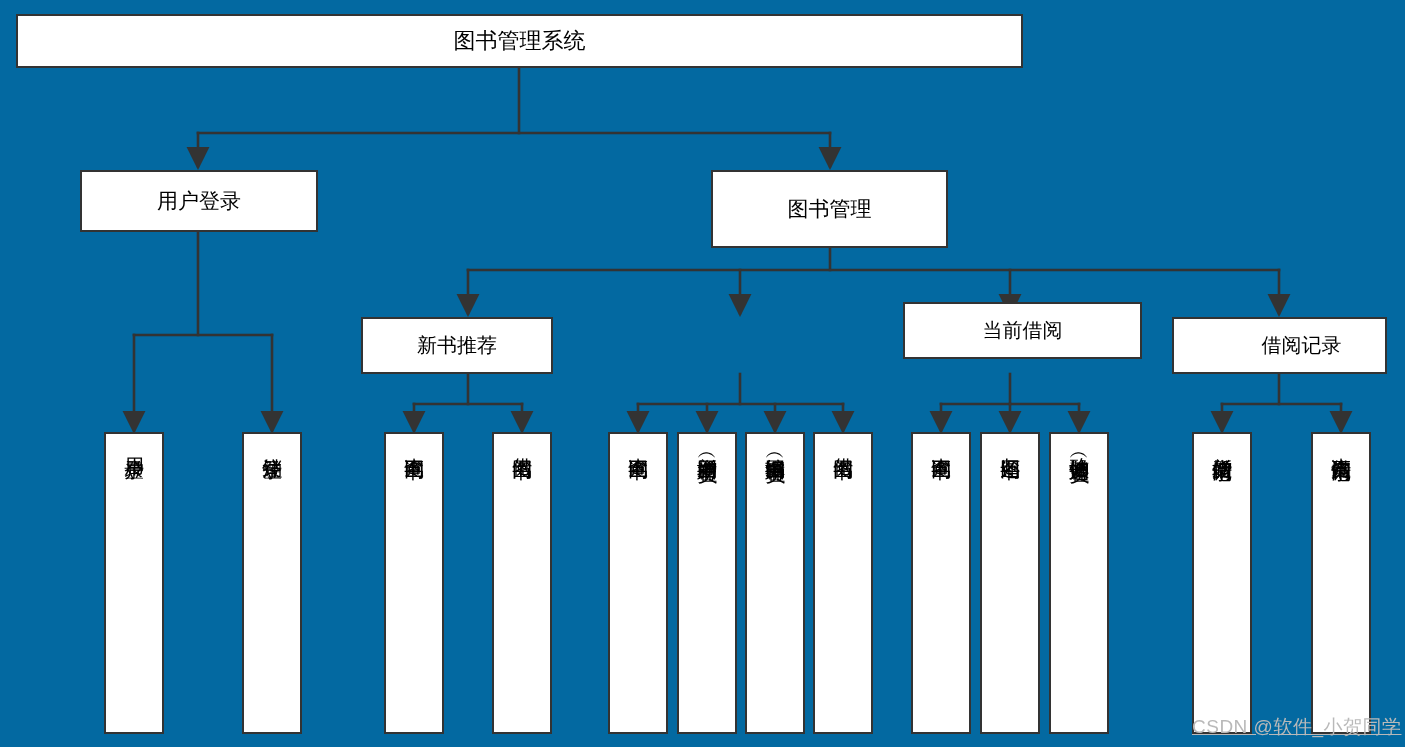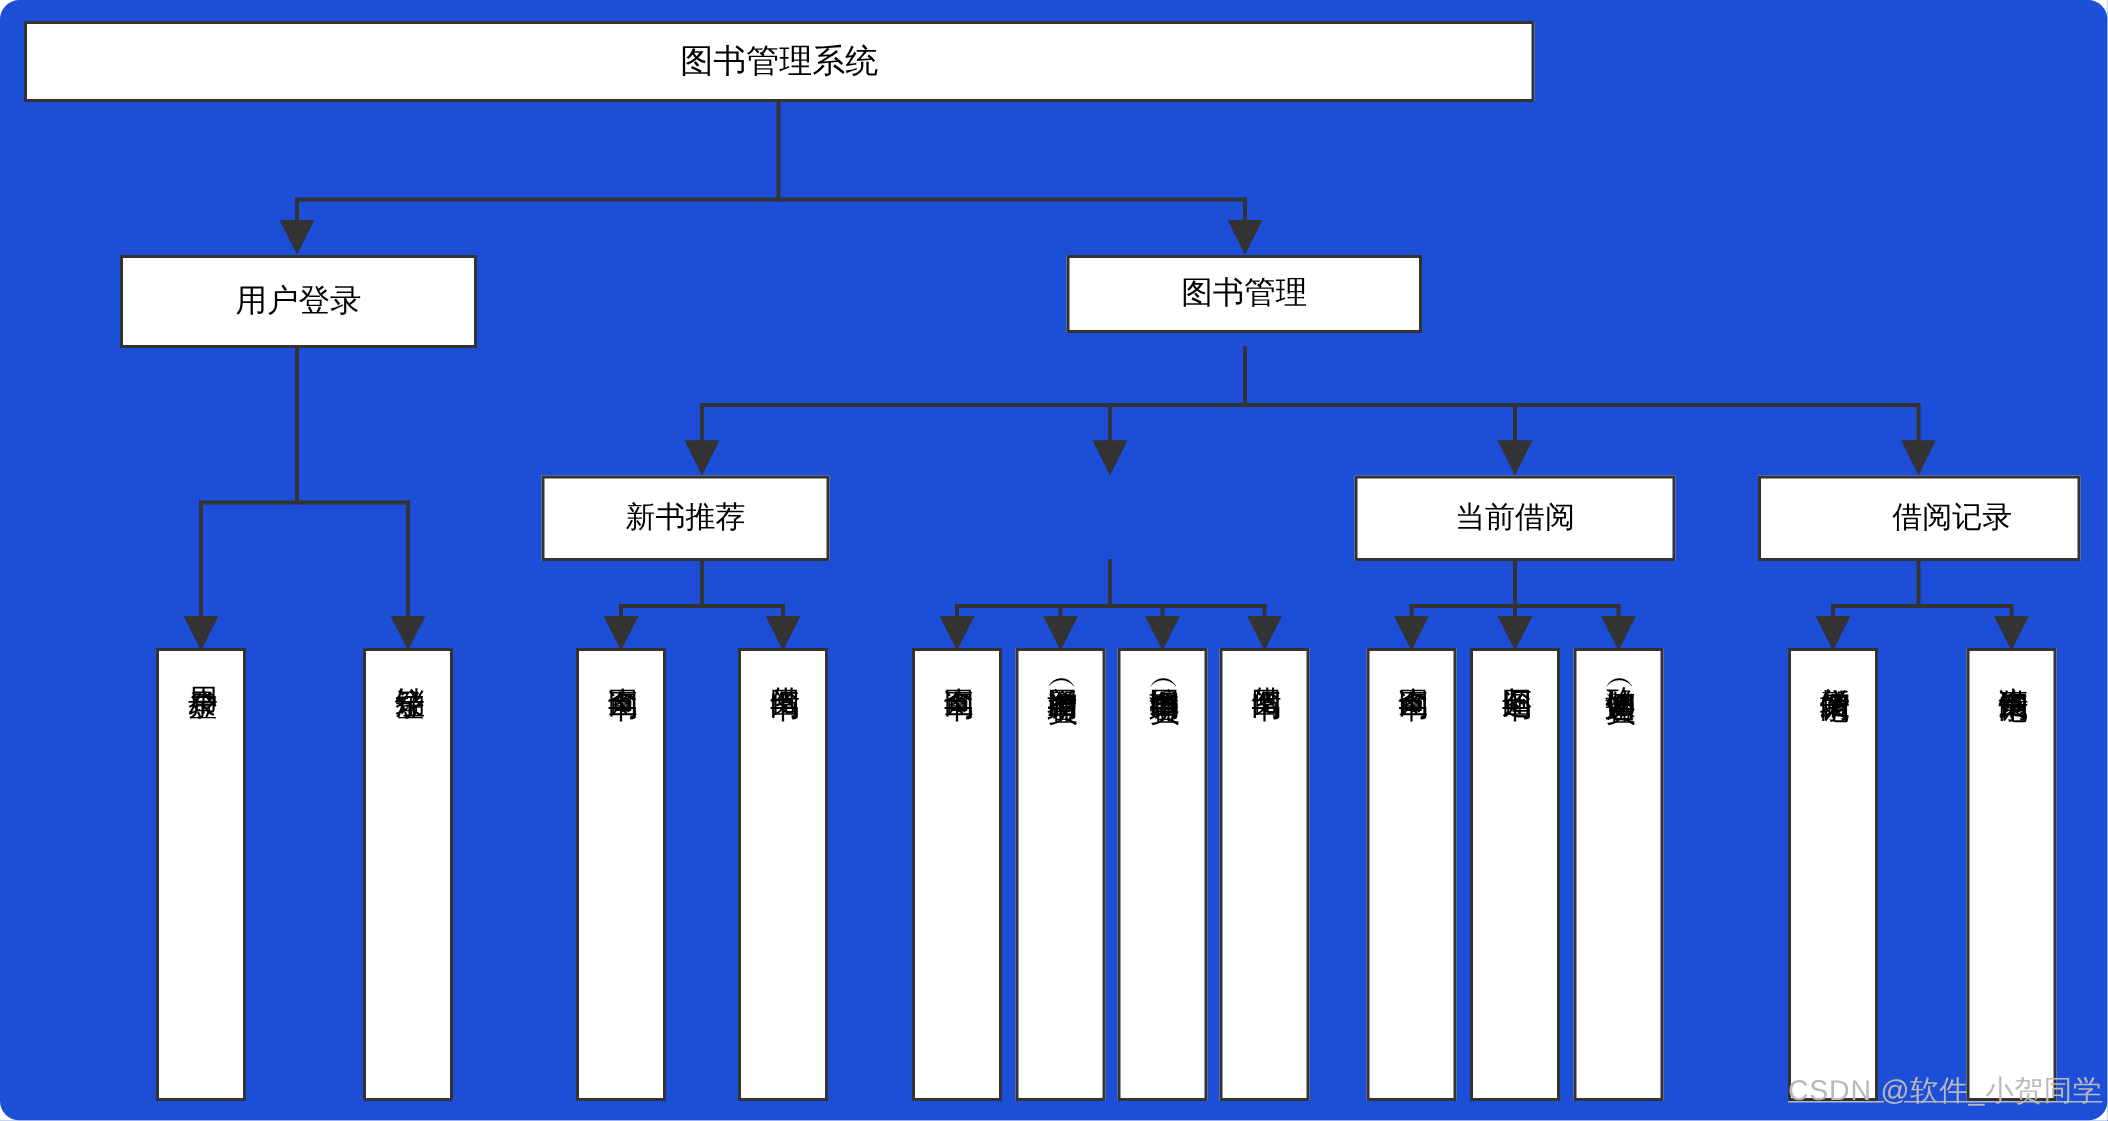--- a/index.html
+++ b/index.html
@@ -8,23 +8,22 @@
     padding: 0;
     background: #ffffff;
   }
   body {
     font-family: "Liberation Sans", "DejaVu Sans", sans-serif;
   }
   #canvas {
     position: relative;
     width: 1405px;
     height: 747px;
-    background: #1d4ed8;
+    background: #0369a1;
     overflow: hidden;
-    border-radius: 13px;
   }
   #edges {
     position: absolute;
     left: 0;
     top: 0;
     width: 1405px;
     height: 747px;
     pointer-events: none;
   }
   .node {
@@ -132,30 +131,30 @@
   </svg>
 
   <div class="node root" style="left:16px; top:14px; width:1007px; height:54px;">
     <span class="label">图书管理系统</span>
   </div>
 
   <div class="node lvl2" style="left:80px; top:170px; width:238px; height:62px;">
     <span class="label">用户登录</span>
   </div>
 
-  <div class="node lvl2" style="left:711px; top:170px; width:237px; height:52px;">
+  <div class="node lvl2" style="left:711px; top:170px; width:237px; height:78px;">
     <span class="label">图书管理</span>
   </div>
 
   <div class="node lvl3" style="left:361px; top:317px; width:192px; height:57px;">
     <span class="label">新书推荐</span>
   </div>
 
 
-  <div class="node lvl3" style="left:903px; top:317px; width:214px; height:57px;">
+  <div class="node lvl3" style="left:903px; top:302px; width:239px; height:57px;">
     <span class="label">当前借阅</span>
   </div>
 
   <div class="node lvl3" style="left:1172px; top:317px; width:215px; height:57px;padding-left:44px;">
     <span class="label">借阅记录</span>
   </div>
 
   <div class="node leaf" style="left:104px; top:432px; width:60px; height:302px;">
     <span class="label">用户登录</span>
   </div>

